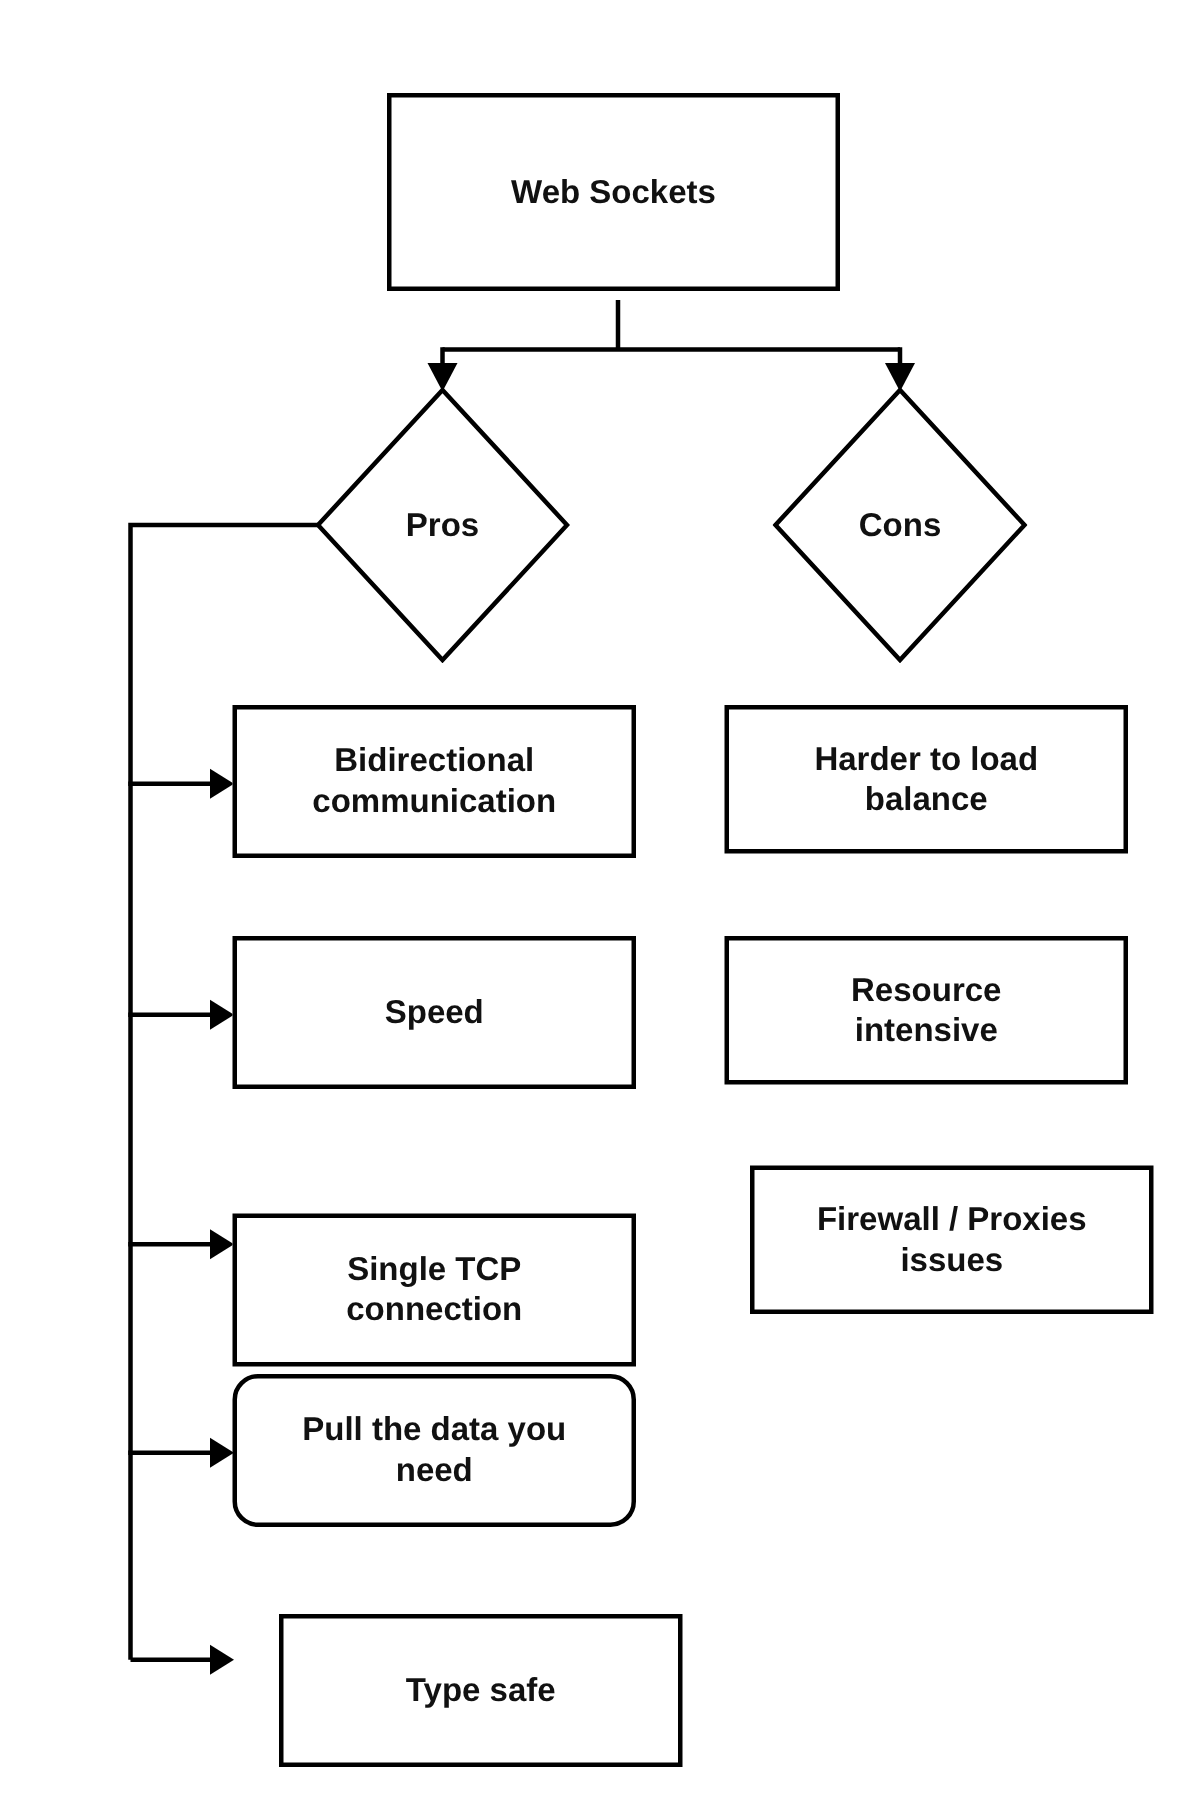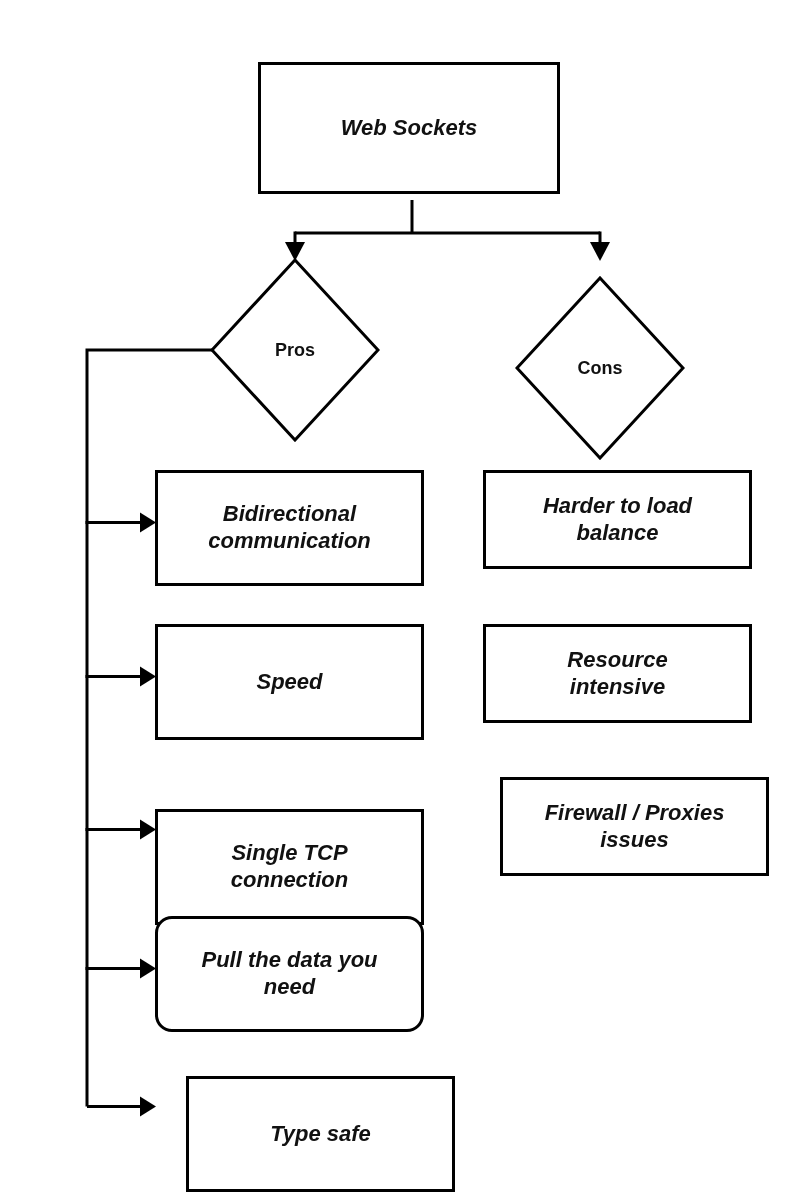--- a/index.html
+++ b/index.html
@@ -37,47 +37,46 @@
     border:3px solid var(--line);
     display:flex;
     align-items:center;
     justify-content:center;
     text-align:center;
     font-weight:bold;
     font-size:22px;
     line-height:1.22;
     color:var(--text);
     white-space:pre-line;
-    font-style:italic;
   }
   .node-root{left:258px;top:62px;width:302px;height:132px;}
-  .pbox{left:155px;width:269px;height:116px;}
+  .pbox{left:155px;width:269px;height:102px;}
   .cbox{left:483px;width:269px;height:99px;}
   .p1{top:470px;}  .p2{top:624px;}  .p3{top:777px;margin-top:32px;}  .p4{top:916px;border-radius:17px;}  .p5{top:1076px;margin-left:31px;}
   .c1{top:470px;}  .c2{top:624px;}  .c3{top:777px;margin-left:17px;}
   .diamond-node{
     position:absolute;
     z-index:2;
     width:170px;height:184px;
   }
   .diamond-pros{left:210px;top:258px;}
-  .diamond-cons{left:515px;top:276px;text-align:right;}
+  .diamond-cons{left:515px;top:258px;text-align:right;}
   .diamond{
     fill:var(--node-fill);
     stroke:var(--line);
     stroke-width:3;
   }
   .dlabel{
     position:absolute;
     left:0;top:0;right:0;bottom:0;
     display:flex;
     align-items:center;
     justify-content:center;
     font-weight:bold;
-    font-size:18px;
+    font-size:22px;
     color:var(--text);
   }
 </style>
 </head>
 <body>
 
 <svg class="connectors" width="802" height="1200" viewBox="0 0 802 1200" aria-hidden="true">
   <g>
     <path class="line" d="M412 200 V233"></path>
     <path class="line" d="M295 233 H600"></path>

